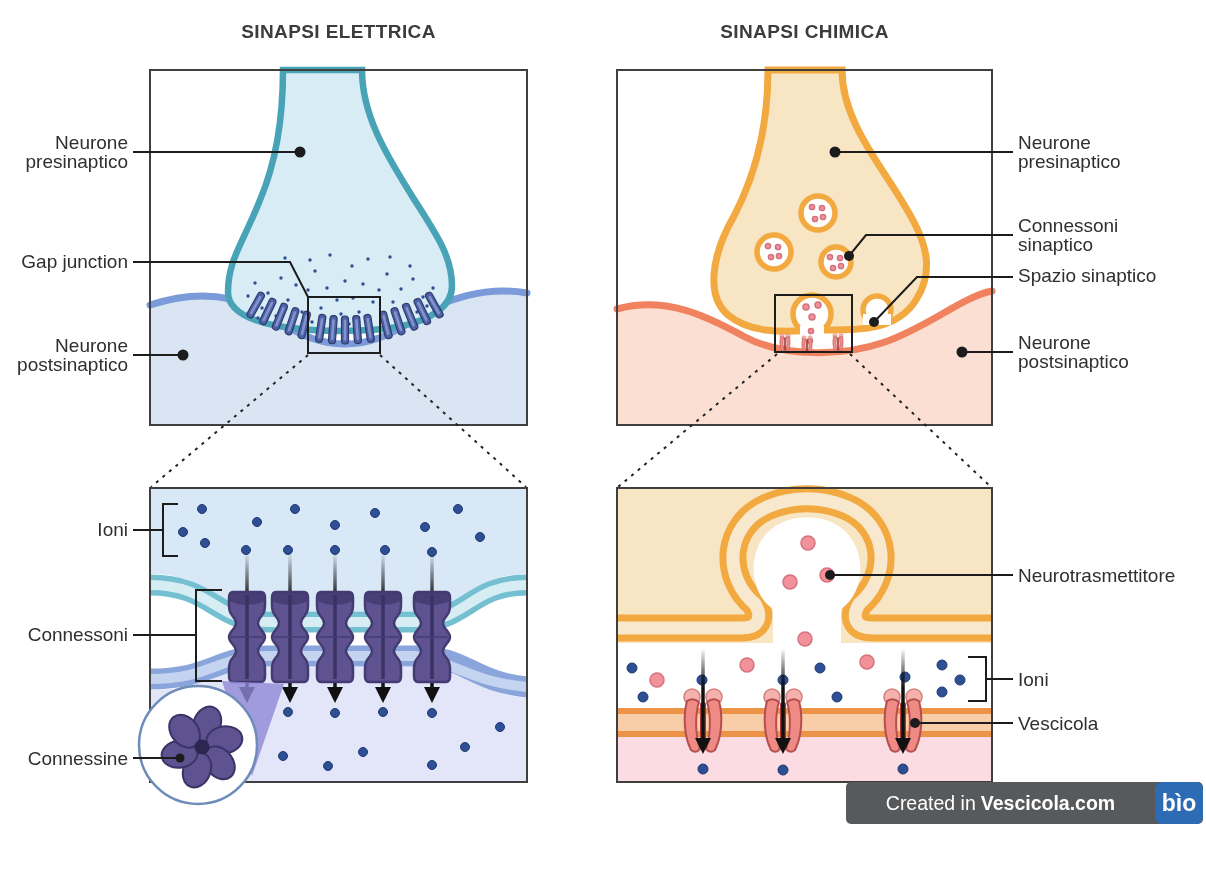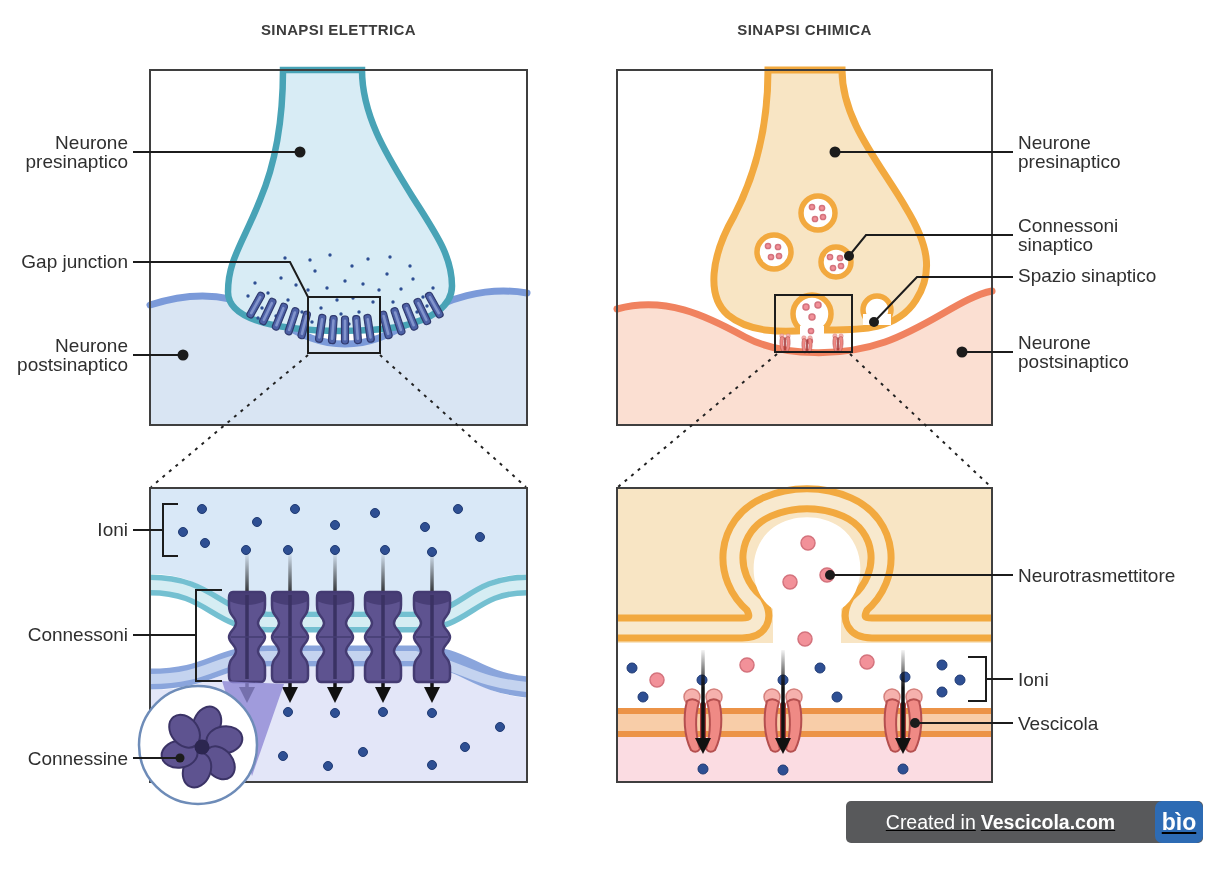--- a/index.html
+++ b/index.html
@@ -1,19 +1,19 @@
 <!DOCTYPE html>
 <html style="--elec-pre-outline: #48A3B6; --elec-pre-fill: #D8ECF5; --elec-post-outline: #7B9AD9; --elec-post-fill: #D9E5F3; --membrane-teal-outer: #74C0D1; --membrane-teal-inner: #D5EDF3; --membrane-blue-outer: #8AA5DC; --membrane-blue-inner: #C4D3EF; --connexon-purple: #5E5390; --connexon-dark: #443B72; --ion-blue: #2E4F93; --gap-bar-blue: #4D61A6; --zoom-wedge-purple: #8E88D4; --top-zone-blue: #D9E8F7; --bottom-zone-lavender: #E3E6F8; --chem-pre-outline: #F2A93F; --chem-pre-fill: #F8E5C4; --chem-post-outline: #F0825F; --chem-post-fill: #FBDFD2; --chem-band-light: #F8E9CE; --post-membrane-orange: #EC9347; --post-membrane-light: #F8CDA8; --post-zone-pink: #FBDCE2; --neurotransmitter-pink: #F29199; --neurotransmitter-edge: #D4737D; --receptor-pink: #EF8A85; --receptor-edge: #B44F4F; --receptor-ball: #F5B1AD; --receptor-slit: #A63939; --line-black: #1C1C1C; --box-border: #3F3F3F; --badge-gray: #58595B; --badge-blue: #2D6BB4; --title-color: #3C3C3C; --label-color: #2F2F2F;"><head>
 <meta charset="utf-8">
 <style>
   html,body{margin:0;padding:0;background:#fff;}
   #stage{position:relative;width:1206px;height:878px;background:#fff;overflow:hidden;
          font-family:"Liberation Sans", sans-serif;}
   #fig{position:absolute;left:0;top:0;}
-  .title{position:absolute;top:21px;text-align:center;font-size:15px;font-weight:bold;
+  .title{position:absolute;top:21px;text-align:center;font-size:19px;font-weight:bold;
          letter-spacing:.4px;color:var(--title-color);}
   .lbl{position:absolute;font-size:19px;line-height:19px;color:var(--label-color);white-space:nowrap;}
   .lbl span{display:block;}
   .lbl.l{text-align:right;}
   
   .box{fill:none;stroke:var(--box-border);stroke-width:2;}
   .boxbg{fill:#fff;}
   .ptr{stroke:var(--line-black);stroke-width:2;fill:none;}
   .ptr-dot{fill:var(--line-black);}
   .dash{stroke:#222;stroke-width:2;fill:none;stroke-dasharray:3 5.5;}
@@ -47,22 +47,22 @@
   .nt{fill:var(--neurotransmitter-pink);stroke:var(--neurotransmitter-edge);stroke-width:1.5;}
   .tanzone{fill:var(--chem-pre-fill);}
   .band-o{fill:none;stroke:var(--chem-pre-outline);stroke-width:27;}
   .band-i{fill:none;stroke:var(--chem-band-light);stroke-width:13;}
   .pm-o{fill:var(--post-membrane-orange);}
   .pm-i{fill:var(--post-membrane-light);}
   .pinkzone{fill:var(--post-zone-pink);}
   .rc-ball{fill:var(--receptor-ball);stroke:#D4807C;stroke-width:1.5;}
   .rc-lobe{fill:var(--receptor-pink);stroke:var(--receptor-edge);stroke-width:2;stroke-linejoin:round;}
   .rc-slit{fill:var(--receptor-slit);}
-  .badge{position:absolute;left:846px;top:801px;width:357px;height:42px;border-radius:5px;
-         background:var(--badge-gray);display:flex;align-items:stretch;overflow:hidden;text-decoration:underline;}
+  .badge{position:absolute;left:846px;top:782px;width:357px;height:42px;border-radius:5px;
+         background:var(--badge-gray);display:flex;align-items:stretch;overflow:hidden;}
   .badge-text{flex:1;display:flex;align-items:center;justify-content:center;color:#fff;
               font-size:19.5px;}
   .badge-text b{margin-left:5px;}
   .badge-logo{width:48px;background:var(--badge-blue);color:#fff;font-weight:bold;font-size:23px;
               display:flex;align-items:center;justify-content:center;border-radius:7px;}
 </style>
 </head>
 <body>
 
 <div id="stage">

